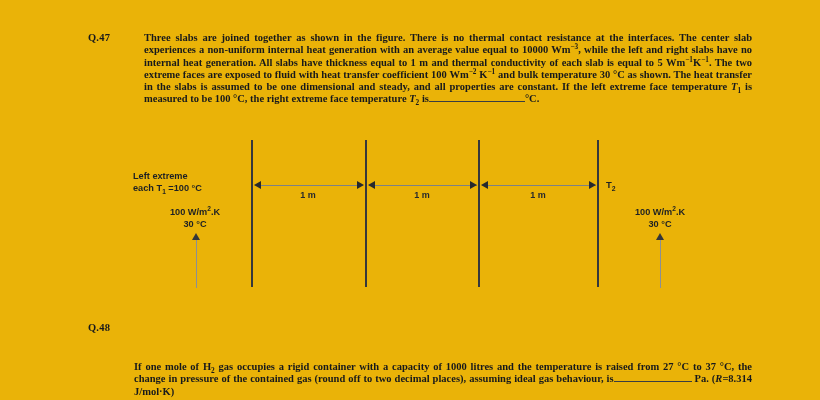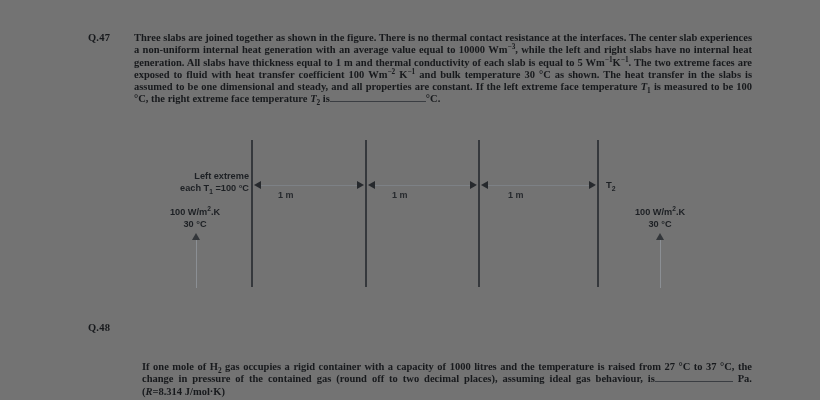--- a/index.html
+++ b/index.html
@@ -4,21 +4,21 @@
 <style>
   html, body {
     margin: 0;
     padding: 0;
     background: #ffffff;
   }
   #page {
     position: relative;
     width: 820px;
     height: 400px;
-    background: #737373;
+    background: #eab308;
     overflow: hidden;
     font-family: "Liberation Serif", "DejaVu Serif", serif;
     color: #17191c;
   }
 
   
   .qblock {
     position: absolute;
     display: flex;
     align-items: flex-start;
@@ -47,22 +47,22 @@
     line-height: 0;
   }
   .qbody .it { font-style: italic; }
   .qbody .blank {
     display: inline-block;
     border-bottom: 1px solid #3a3d42;
     vertical-align: baseline;
   }
 
   #q47 { left: 88px; top: 32px; width: 664px; }
-  #q47 .qbody { width: 618px; }
-  #q48 { left: 88px; top: 322px; width: 664px; gap: 8px; }
+  #q47 .qbody { width: 618px; margin-left: 10px; }
+  #q48 { left: 88px; top: 322px; width: 664px; }
   #q48 .qbody { width: 618px; margin-top: 39px; }
 
   
   #figure {
     position: absolute;
     left: 0px;
     top: 135px;
     width: 820px;
     height: 170px;
   }
@@ -79,20 +79,21 @@
     background: #7d8186;
     top: 50px;
   }
   .dim-label {
     position: absolute;
     top: 55px;
     font-family: "Liberation Sans", "DejaVu Sans", sans-serif;
     font-weight: bold;
     font-size: 9px;
     color: #26292d;
+    text-align: center;
     width: 60px;
   }
   .arrow-l, .arrow-r {
     position: absolute;
     top: 46px;
     width: 0; height: 0;
     border-top: 4px solid transparent;
     border-bottom: 4px solid transparent;
   }
   .arrow-l { border-right: 7px solid #26292d; }
@@ -166,21 +167,21 @@
     <div class="dim-row" style="left:369px; width:108px;"></div>
     <div class="arrow-l" style="left:368px"></div>
     <div class="arrow-r" style="left:470px"></div>
     <div class="dim-label" style="left:392px">1 m</div>
 
     <div class="dim-row" style="left:482px; width:114px;"></div>
     <div class="arrow-l" style="left:481px"></div>
     <div class="arrow-r" style="left:589px"></div>
     <div class="dim-label" style="left:508px">1 m</div>
 
-    <div class="fig-text" style="left:133px; top:36px; text-align:right; width:116px;">
+    <div class="fig-text" style="left:133px; top:36px; text-align:left; width:116px;">
       <span>Left extreme</span><br>
       <span>each </span><span>T</span><sub>1</sub><span> =100 °C</span>
     </div>
 
     <div class="fig-text" style="left:140px; top:72px; text-align:center; width:110px;">
       <span>100 W/m</span><sup>2</sup><span>.K</span><br>
       <span>30 °C</span>
     </div>
     <div class="up-arrow-head" style="left:192px; top:98px;"></div>
     <div class="up-arrow-stem" style="left:196px; top:105px; height:48px;"></div>

